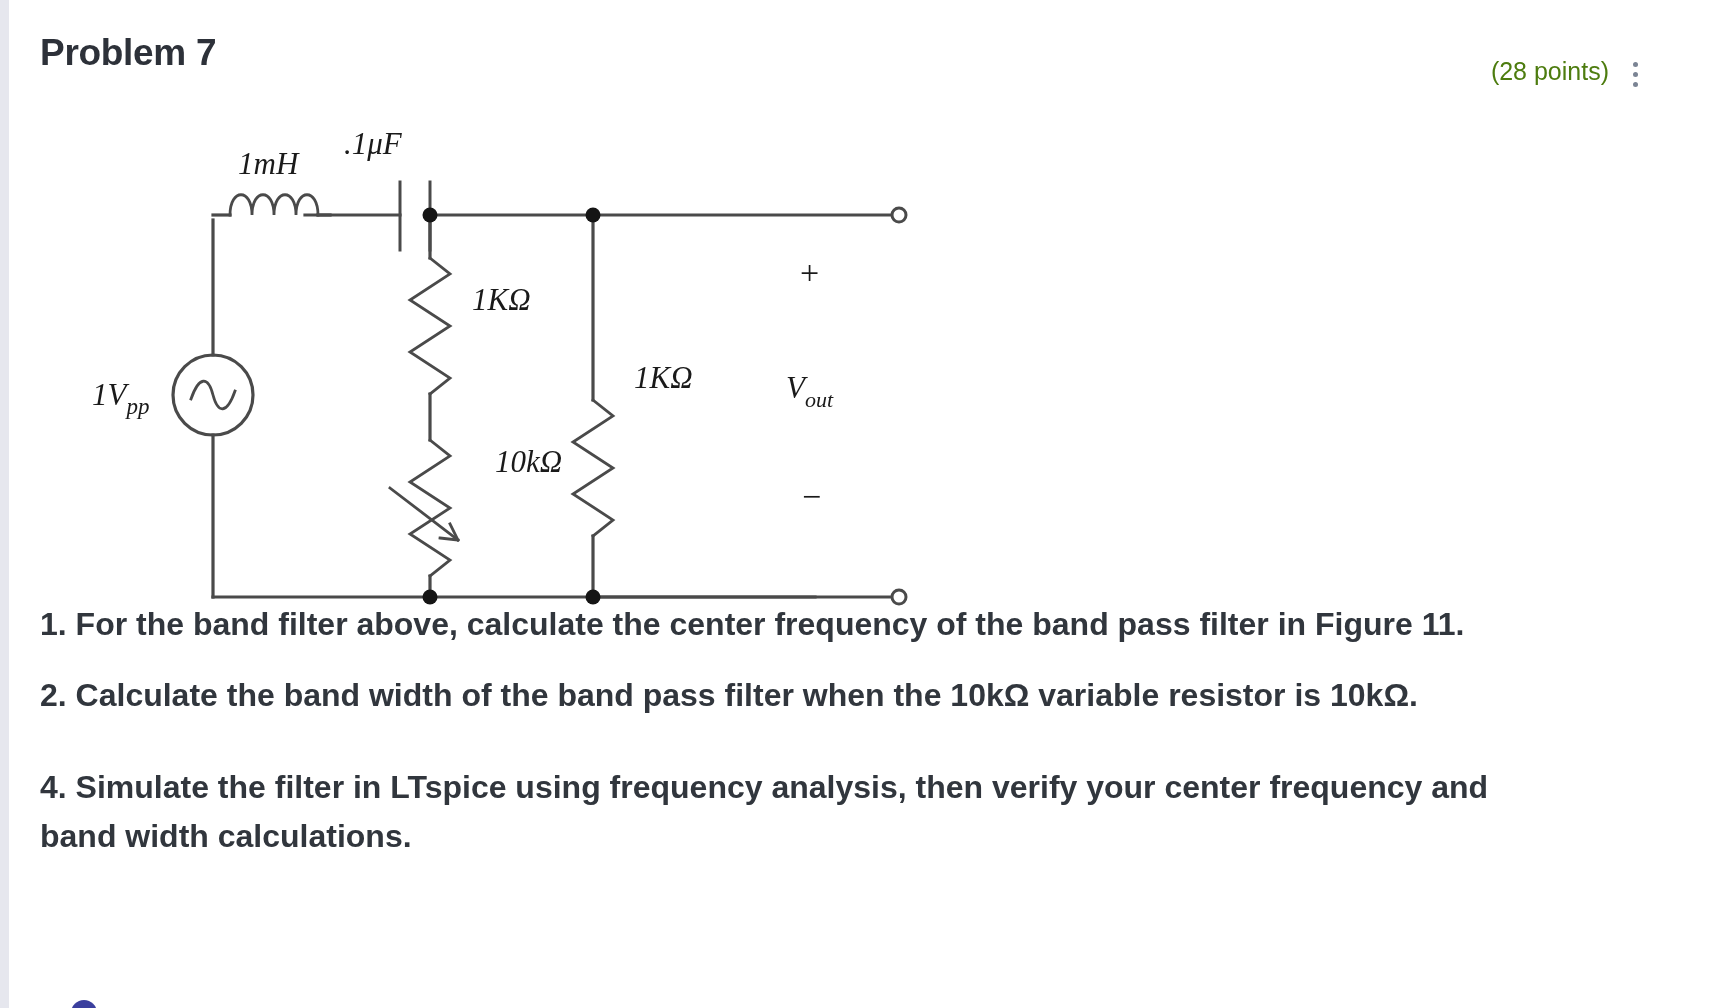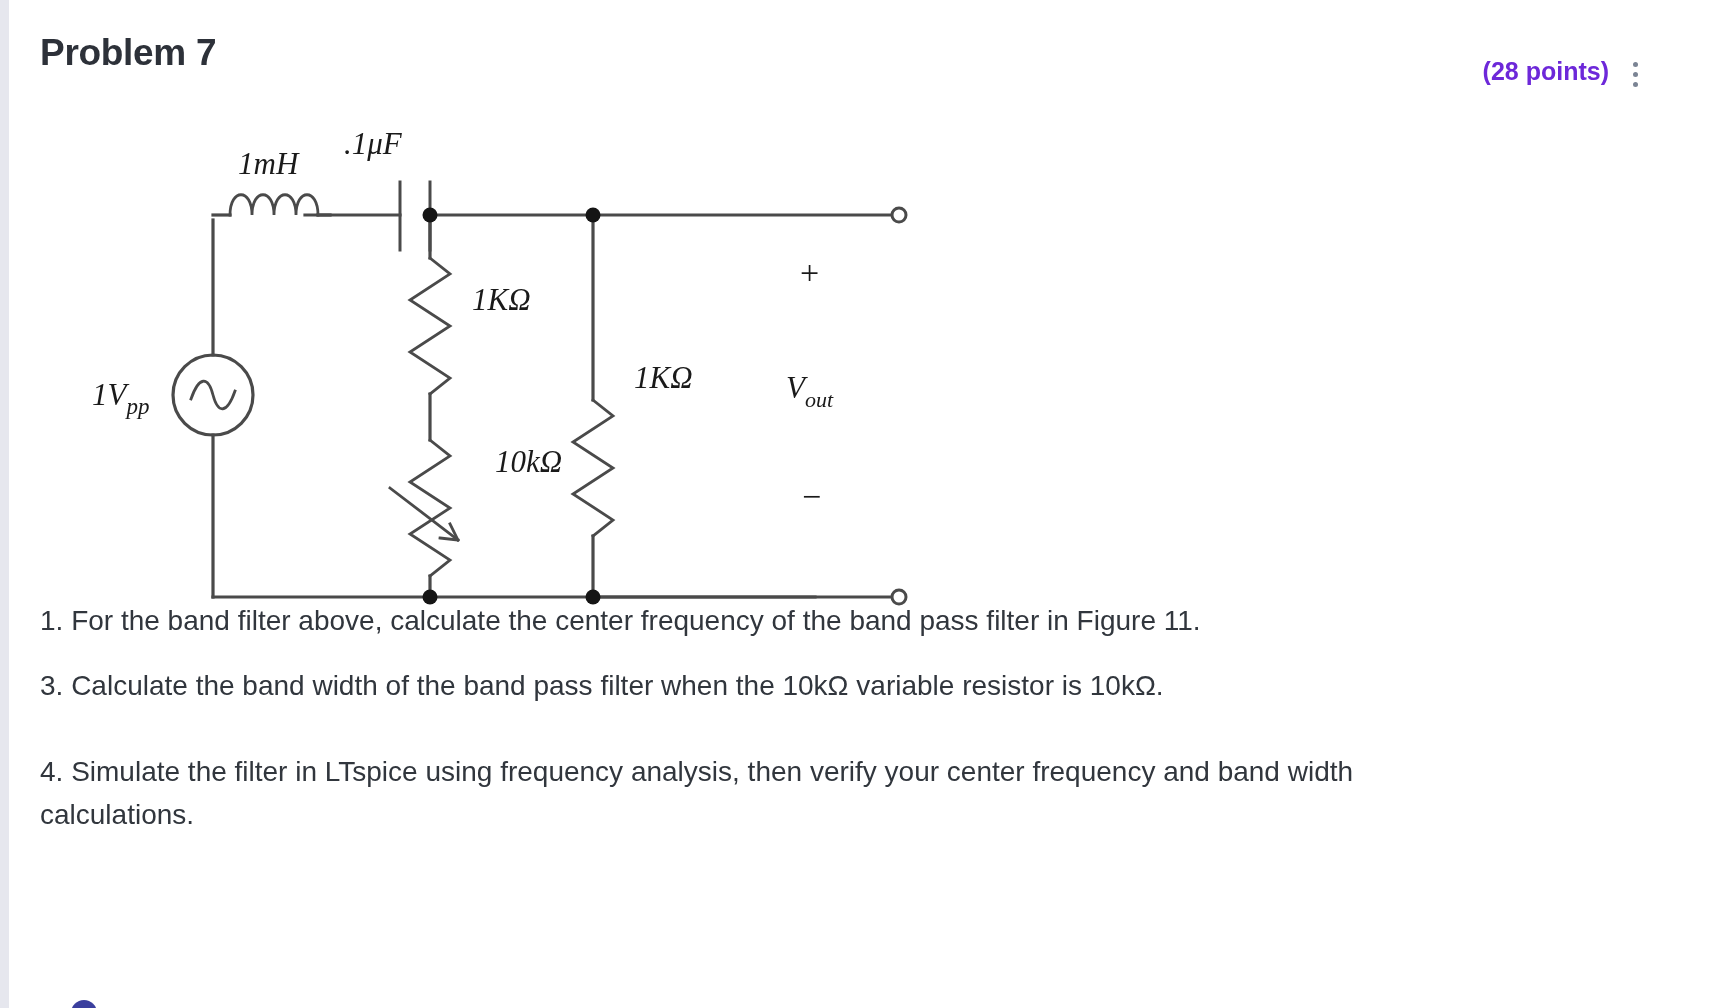--- a/index.html
+++ b/index.html
@@ -44,22 +44,22 @@
     font-weight: 700;
     letter-spacing: -0.3px;
     color: #2d3139;
     white-space: nowrap;
   }
   #points-label {
     position: absolute;
     right: 123px;
     top: 57px;
     font-size: 25px;
-    font-weight: 700;
-    color: #6d28d9;
+    font-weight: 400;
+    color: #4d7c0f;
     white-space: nowrap;
   }
   #kebab-menu {
     position: absolute;
     right: 84px;
     top: 58px;
     width: 26px;
     height: 32px;
     display: flex;
     flex-direction: column;
@@ -86,25 +86,26 @@
   #circuit-figure svg { display: block; }
 
   
   #questions {
     position: absolute;
     left: 31px;
     top: 600px;
     width: 1500px;
   }
   .q-item {
-    font-size: 28px;
+    font-size: 32px;
     line-height: 1.52;
     color: #31363d;
     margin-bottom: 22px;
     max-width: 1460px;
+    font-weight: bold;
   }
   .q-item:last-child { margin-bottom: 0; margin-top: 44px; }
 
   
   #bottom-partial-button {
     position: absolute;
     left: 62px;
     top: 1000px;
     width: 26px;
     height: 26px;
@@ -196,19 +197,19 @@
         <text x="746" y="288" font-size="31" font-style="italic">V<tspan font-size="22" dy="9">out</tspan></text>
 
         <text x="760" y="174" font-size="34">+</text>
         <text x="762" y="398" font-size="34">−</text>
       </g>
     </svg>
   </div>
 
   <div id="questions">
     <div class="q-item">1. For the band filter above, calculate the center frequency of the band pass filter in Figure 11.</div>
-    <div class="q-item">3. Calculate the band width of the band pass filter when the 10kΩ variable resistor is 10kΩ.</div>
+    <div class="q-item">2. Calculate the band width of the band pass filter when the 10kΩ variable resistor is 10kΩ.</div>
     <div class="q-item">4. Simulate the filter in LTspice using frequency analysis, then verify your center frequency and band width calculations.</div>
   </div>
 
   <div id="bottom-partial-button"></div>
 
 </div>
 
 </body></html>

